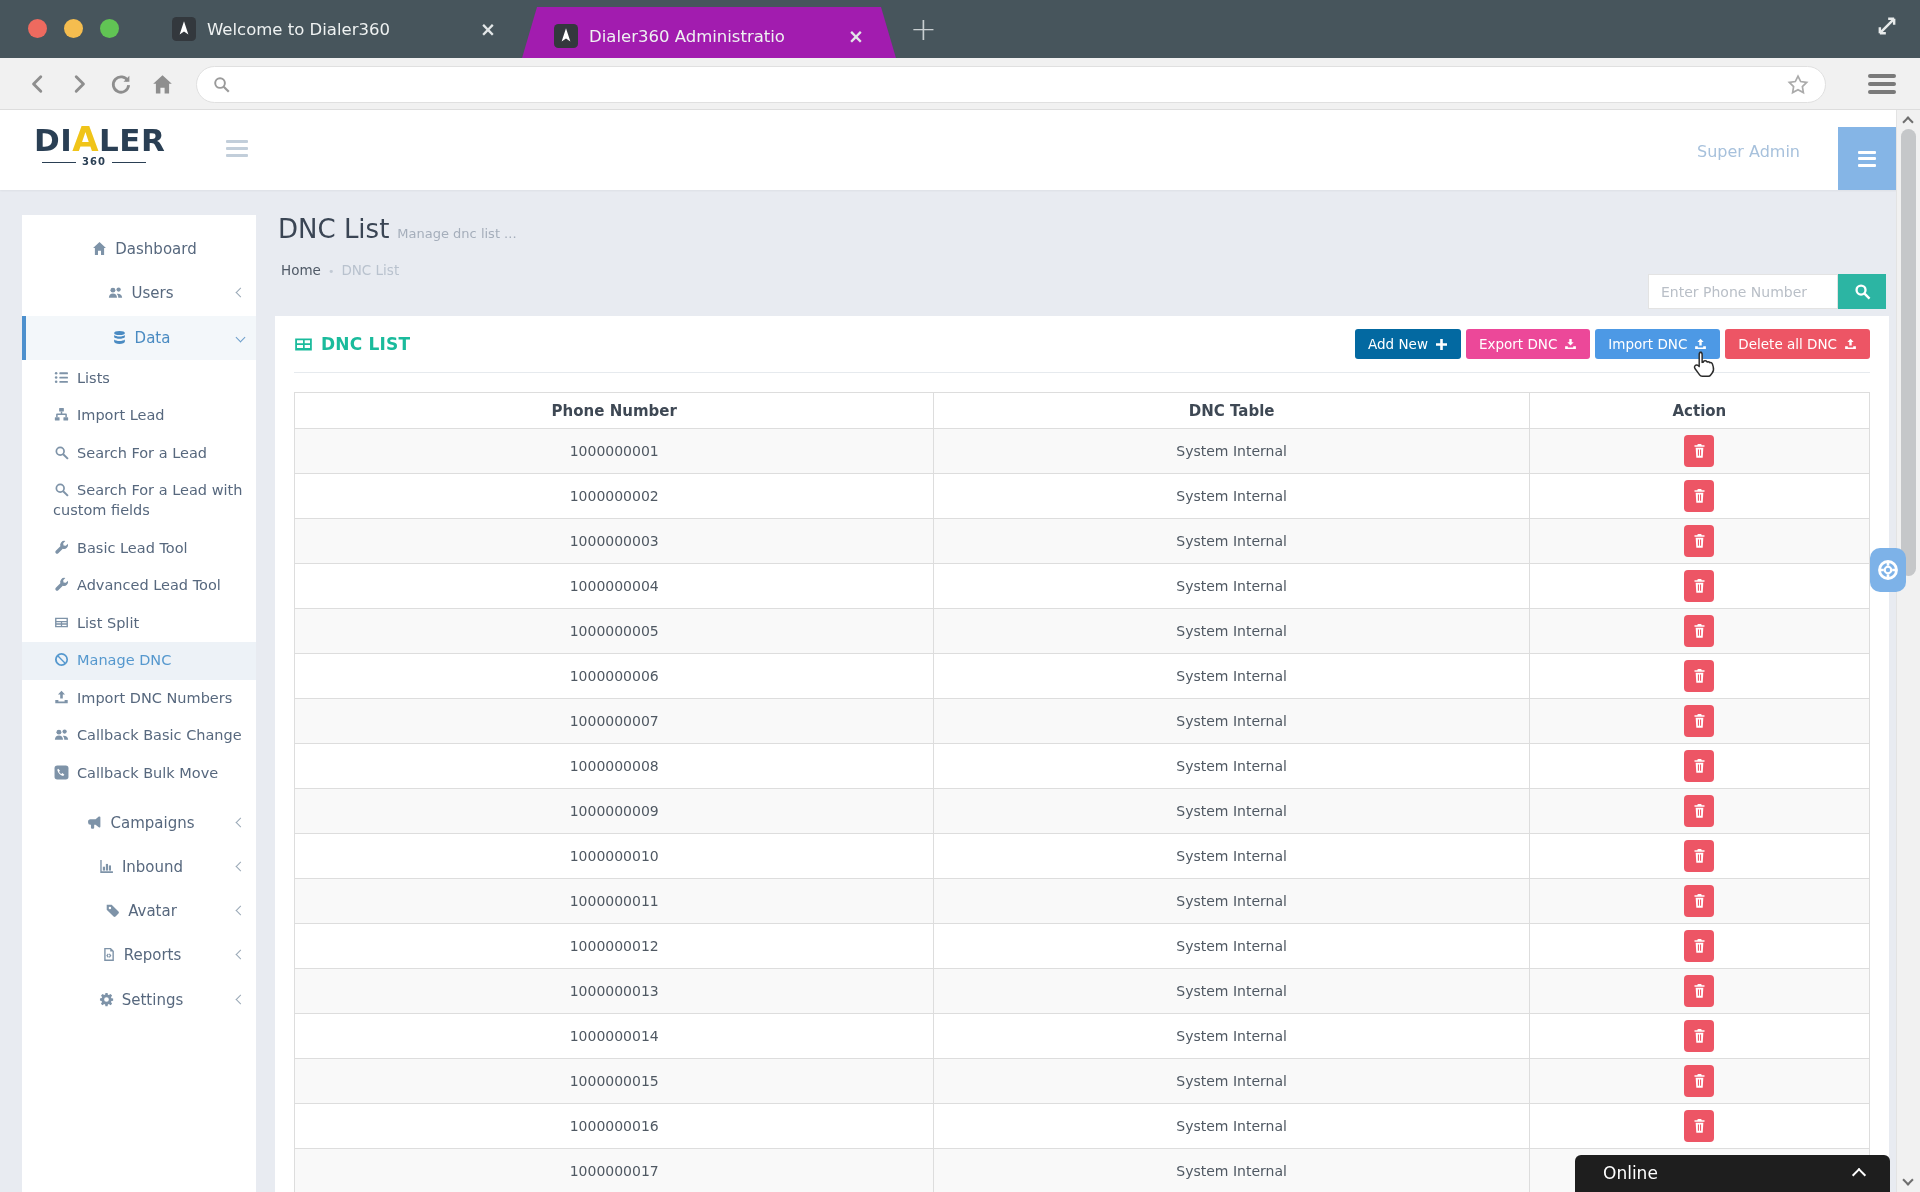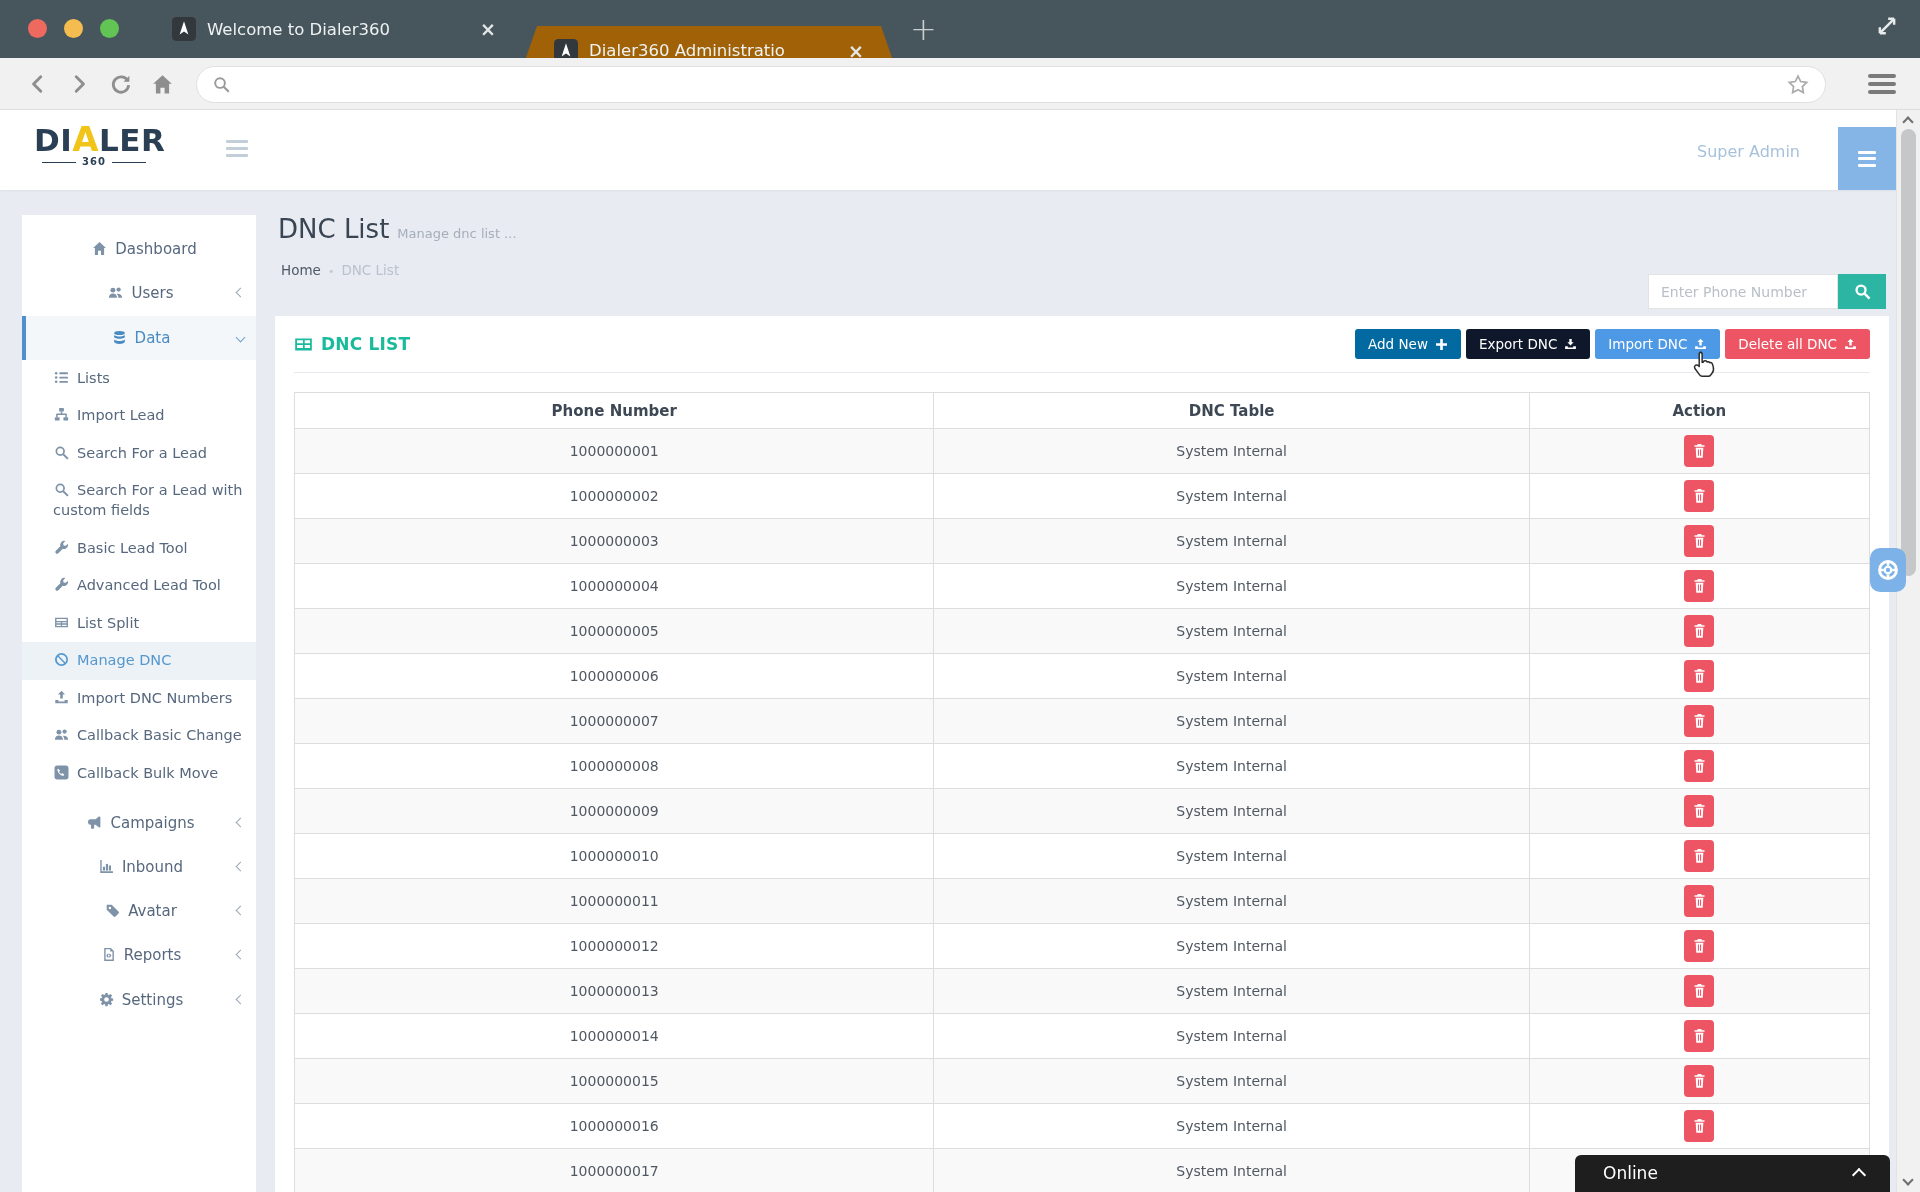--- a/index.html
+++ b/index.html
@@ -7,21 +7,21 @@
   body{font-family:"DejaVu Sans","Liberation Sans",sans-serif;background:#fff;position:relative;}
   .screen{position:absolute;inset:0;text-decoration:underline;}
 
   
   .tabbar{position:absolute;top:0;left:0;right:0;height:58px;background:#47555C;}
   .traffic{position:absolute;left:28px;top:19px;display:flex;gap:17px;}
   .light{width:19px;height:19px;border-radius:50%;}
   .light.red{background:#EE6A5F;} .light.yellow{background:#F5BD4F;} .light.green{background:#61C454;}
   .tab{position:absolute;display:flex;align-items:center;color:#EFF2F2;font-size:16.5px;}
   .tab-inactive{left:158px;top:0;height:58px;width:352px;padding:0 14px;}
-  .tab-active{left:520px;top:26px;height:49px;width:378px;background:#a16207;
+  .tab-active{left:520px;top:7px;height:58px;width:378px;background:#a21caf;
     clip-path:polygon(17px 0,calc(100% - 17px) 0,100% 100%,0 100%);padding:0 34px;}
   .favicon{width:24px;height:24px;margin-right:11px;flex:none;}
   .tab-title{flex:1;white-space:nowrap;overflow:hidden;}
   .tab-close{flex:none;margin-left:12px;font-size:19px;font-weight:bold;color:#E3E7E8;cursor:default;}
   .newtab{position:absolute;left:910px;top:10px;font-size:32px;font-weight:200;color:#C9CFD1;}
   .expand-btn{position:absolute;right:20px;top:13px;width:26px;height:26px;}
 
   
   .addressbar{position:absolute;top:58px;left:0;right:0;height:52px;background:#F1F1F1;border-bottom:1px solid #DDDDDD;}
   .nav-icons{position:absolute;left:28px;top:0;height:52px;display:flex;align-items:center;gap:21px;}
@@ -79,21 +79,21 @@
   .search-btn{width:48px;height:35px;background:#2CB5A3;border:none;display:flex;align-items:center;justify-content:center;cursor:pointer;}
 
   
   .panel{position:absolute;left:275px;right:31px;top:206px;bottom:-60px;background:#fff;padding:0 19px;}
   .panel-head{height:57px;border-bottom:1px solid #E6EAEE;display:flex;align-items:center;position:relative;}
   .panel-title{display:flex;align-items:center;gap:8px;color:#1ABB9C;font-size:17px;font-weight:bold;letter-spacing:.2px;}
   .panel-title svg{width:19px;height:17px;fill:#1ABB9C;}
   .btn-row{position:absolute;right:0;top:13px;display:flex;gap:5px;}
   .pbtn{height:30px;border:none;border-radius:3px;color:#fff;font-size:13.5px;font-family:inherit;padding:0 13px;display:flex;align-items:center;gap:7px;cursor:pointer;white-space:nowrap;}
   .pbtn svg{width:13px;height:13px;fill:#fff;}
-  .pbtn.green{background:#0369a1;} .pbtn.lblue{background:#0f172a;text-align:center;} .pbtn.blue{background:#4D99E5;} .pbtn.red{background:#ED5565;}
+  .pbtn.green{background:#0369a1;} .pbtn.lblue{background:#ec4899;text-align:center;} .pbtn.blue{background:#4D99E5;} .pbtn.red{background:#ED5565;}
 
   
   table.dnc{width:100%;margin-top:19px;border-collapse:collapse;border:1px solid #DDDDDD;}
   table.dnc th{height:36px;font-size:15px;font-weight:600;color:#3E4854;border:1px solid #DDDDDD;background:#fff;text-align:center;}
   table.dnc td{height:45px;font-size:14px;color:#4F5862;border:1px solid #DDDDDD;text-align:center;}
   table.dnc tbody tr:nth-child(odd){background:#F9F9F9;}
   th.c-phone{width:40.6%;} th.c-table{width:37.8%;} th.c-action{width:21.6%;}
   .trash-btn{width:30px;height:32px;background:#ED5565;border:none;border-radius:4px;display:inline-flex;align-items:center;justify-content:center;cursor:pointer;}
   .trash-btn svg{width:15px;height:16px;}
 

